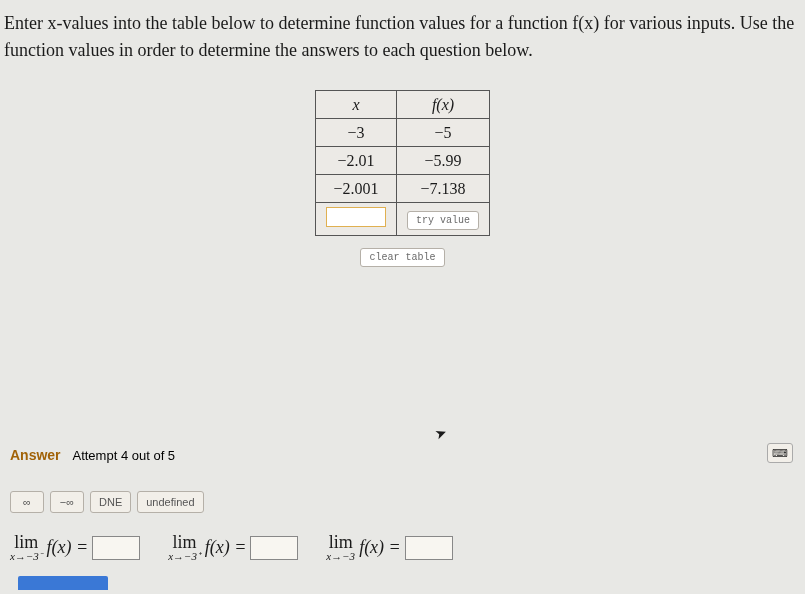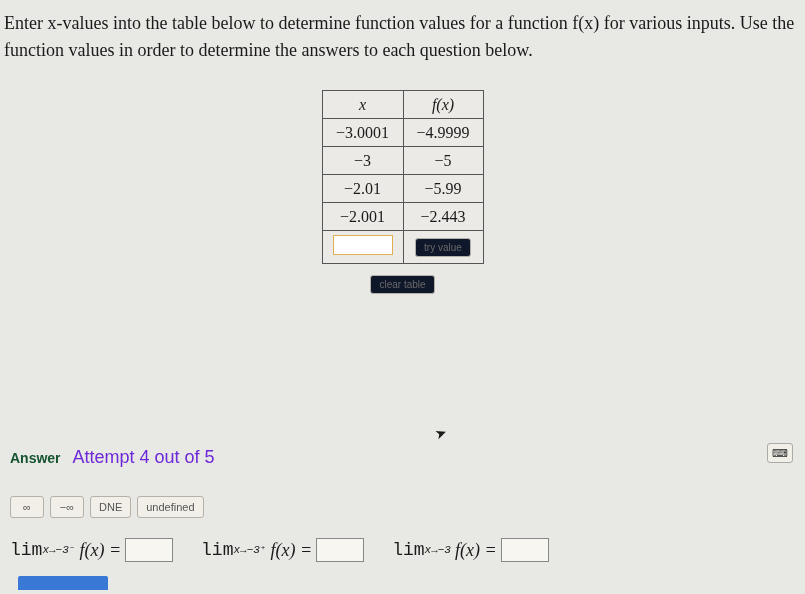--- a/index.html
+++ b/index.html
@@ -32,46 +32,46 @@
       font-size: 16px;
       min-width: 80px;
       height: 28px;
       background: #eceae6;
     }
     table.fx th {
       font-weight: normal;
       font-style: italic;
     }
     .try-btn {
-      font-family: Liberation Sans, sans-serif;
+      font-family: Liberation Mono, monospace;
       font-size: 10px;
       padding: 3px 8px;
       border: 1px solid #b5b0a8;
-      background: #0f172a;
+      background: #ffffff;
       border-radius: 3px;
       cursor: pointer;
       color: #6a6a6a;
     }
     .clear-wrap {
       text-align: center;
       margin-top: 10px;
     }
     .answer-section {
       position: absolute;
       left: 10px;
       bottom: 32px;
       right: 10px;
     }
     .answer-head {
       font-family: Arial, sans-serif;
       font-size: 14px;
       margin-bottom: 28px;
     }
-    .answer-head .bold { font-weight: bold; color: #14532d; }
-    .answer-head .att { color: #6d28d9; margin-left: 8px; font-size: 18px; }
+    .answer-head .bold { font-weight: bold; color: #a16207; }
+    .answer-head .att { color: #000000; margin-left: 8px; font-size: 13px; }
     .special-row {
       display: flex;
       gap: 6px;
       margin-bottom: 20px;
     }
     .sbtn {
       font-family: Arial, sans-serif;
       font-size: 11px;
       border: 1px solid #b5b0a8;
       background: #f2efe9;
@@ -89,24 +89,23 @@
       font-size: 18px;
     }
     .lim-group {
       display: flex;
       align-items: center;
       white-space: nowrap;
       gap: 4px;
     }
     .lim {
       display: inline-flex;
-      flex-direction: row;
+      flex-direction: column;
       align-items: center;
       line-height: 1;
-      font-family: Liberation Mono, monospace;
     }
     .lim .top { font-size: 18px; }
     .lim .bot { font-size: 11px; font-style: italic; }
     .ansbox {
       display: inline-block;
       width: 48px;
       height: 24px;
       border: 1px solid #888;
       background: #f8f6f1;
       vertical-align: middle;
@@ -161,34 +160,30 @@
 <div class="instructions">Enter x-values into the table below to determine function values for a function f(x) for various inputs. Use the function values in order to determine the answers to each question below.</div>
 
 <div class="table-wrap">
   <table class="fx">
     <tbody>
         <tr>
       <th><span class="italic">x</span></th>
       <th><span class="italic">f(x)</span></th>
     </tr>
     <tr>
-          <td>−3.0001</td>
-          <td>−4.9999</td>
-        </tr>
-    <tr>
           <td>−3</td>
           <td>−5</td>
         </tr>
     <tr>
           <td>−2.01</td>
           <td>−5.99</td>
         </tr>
     <tr>
           <td>−2.001</td>
-          <td>−2.443</td>
+          <td>−7.138</td>
         </tr>
     <tr>
       <td><span class="x-input-cell"></span></td>
       <td><button class="try-btn">try value</button></td>
     </tr>
   </tbody>
     </table>
 </div>
 
 <div class="clear-wrap">

